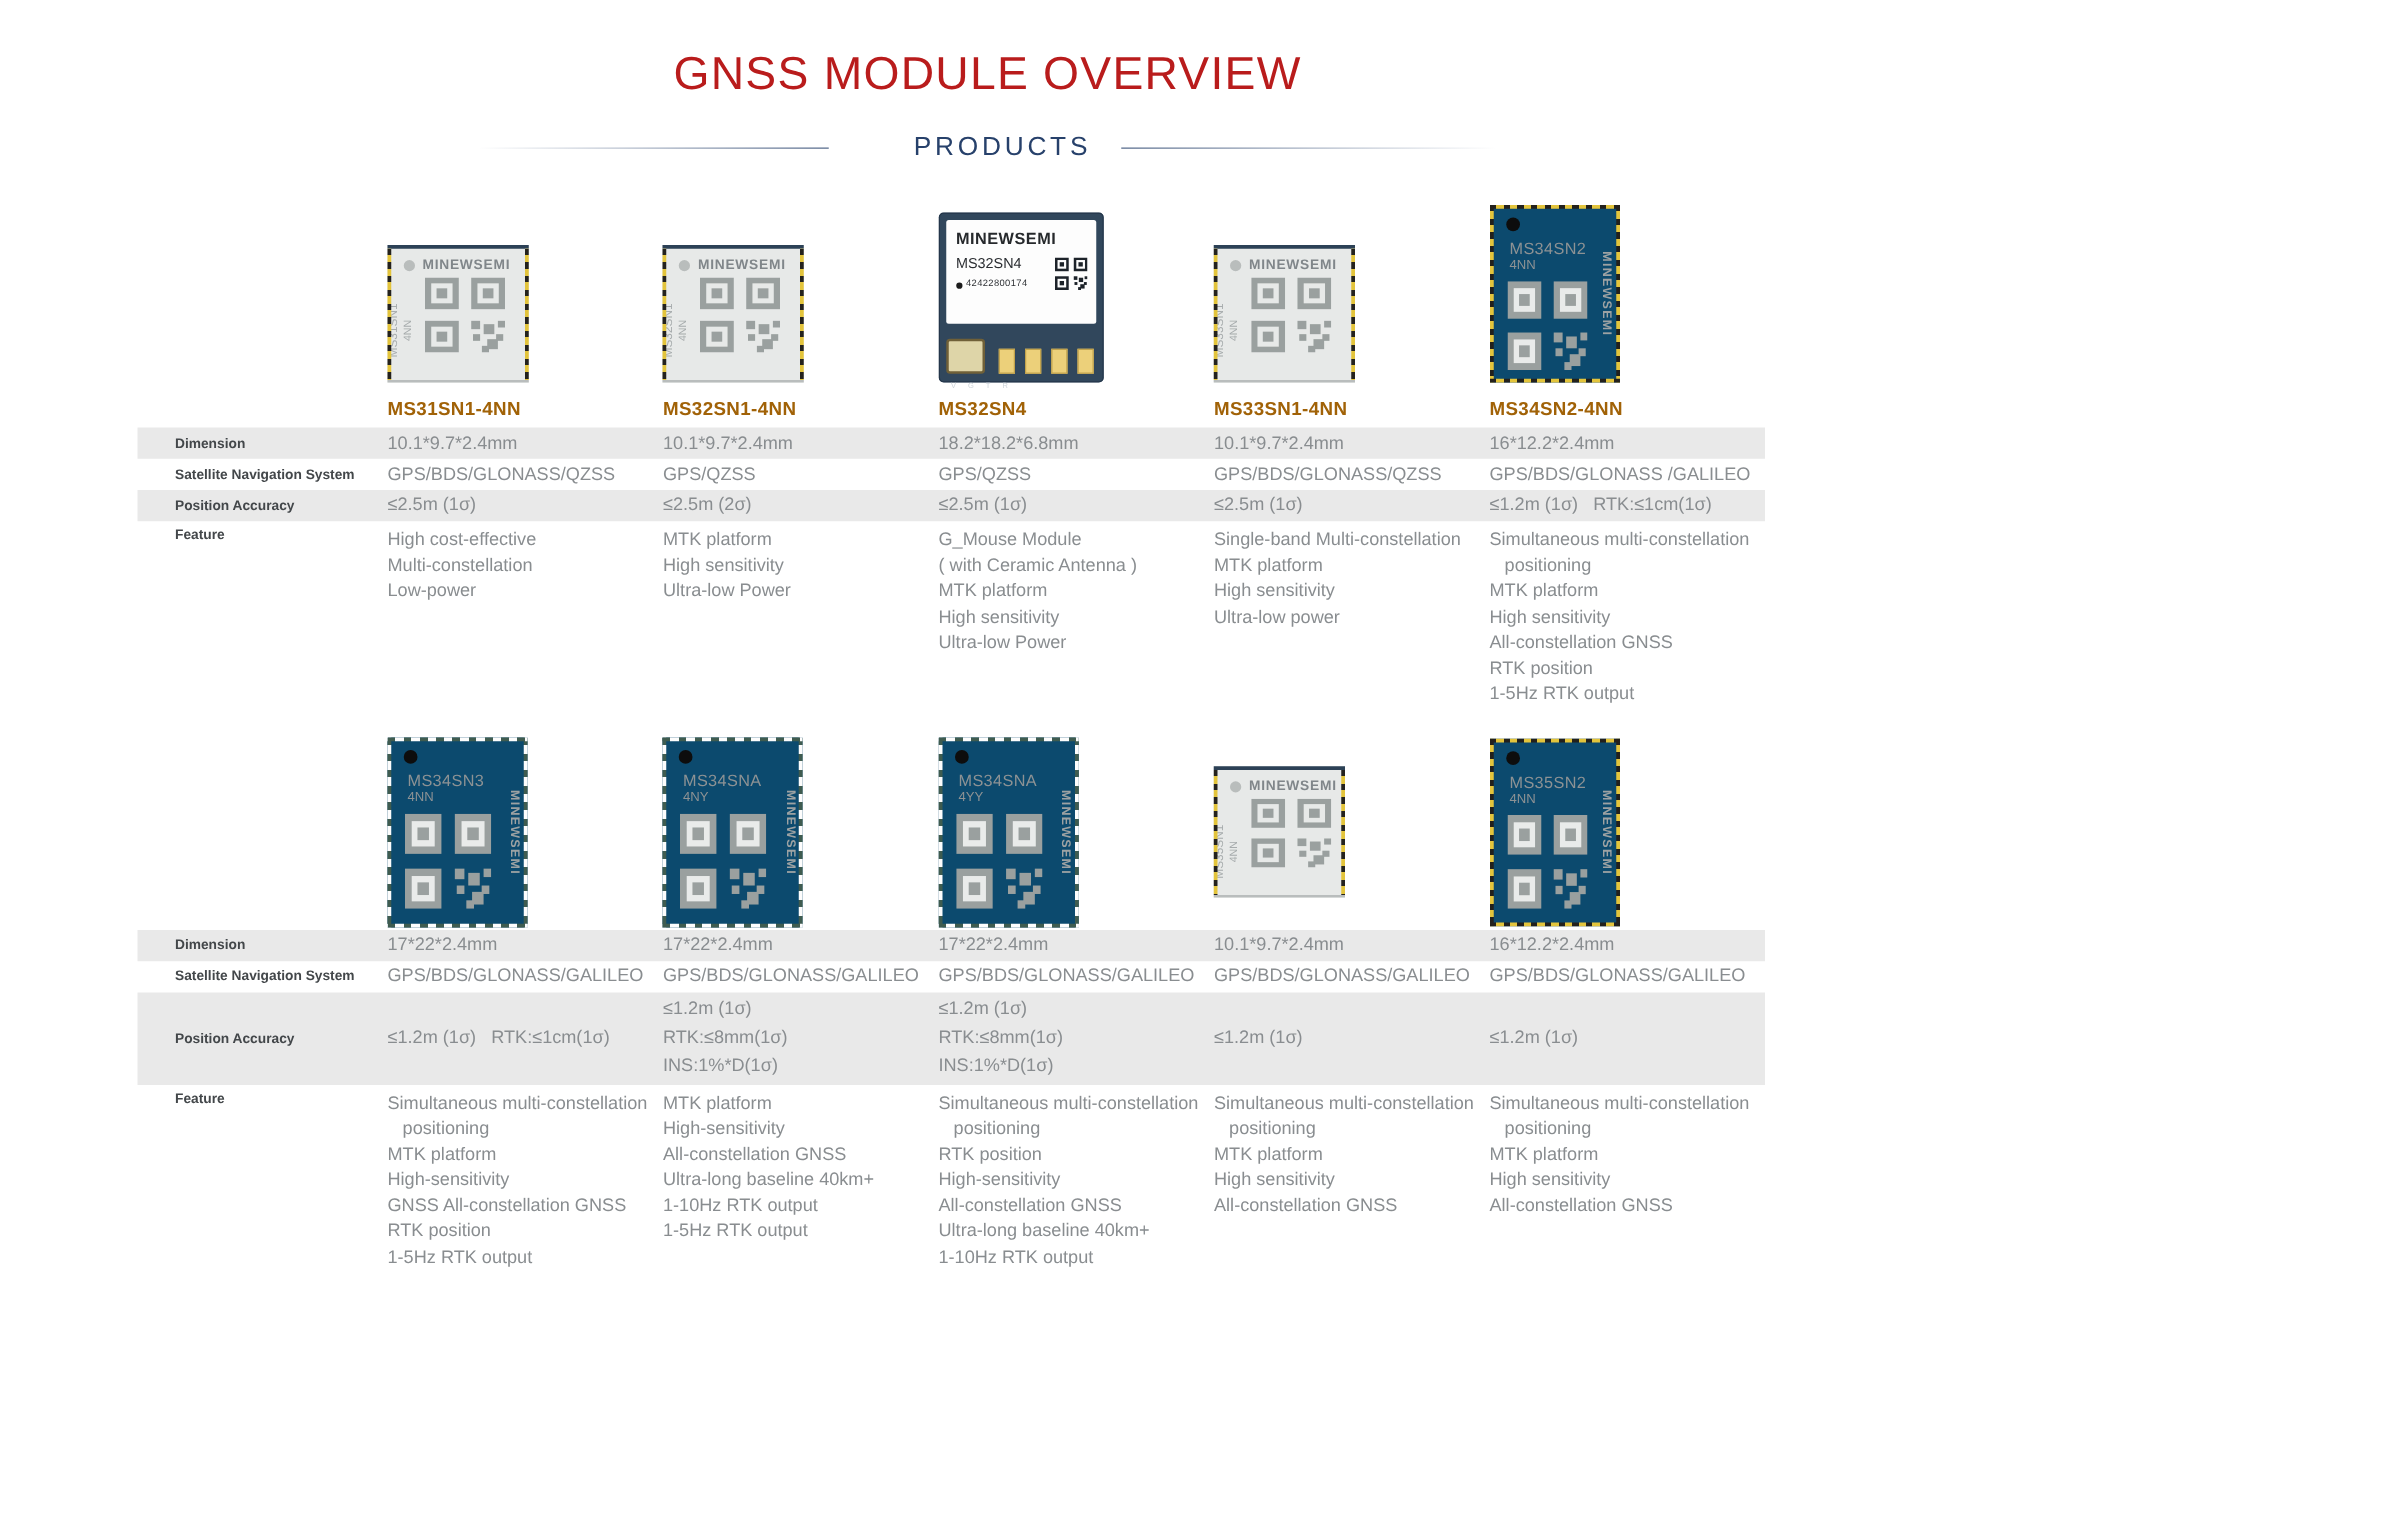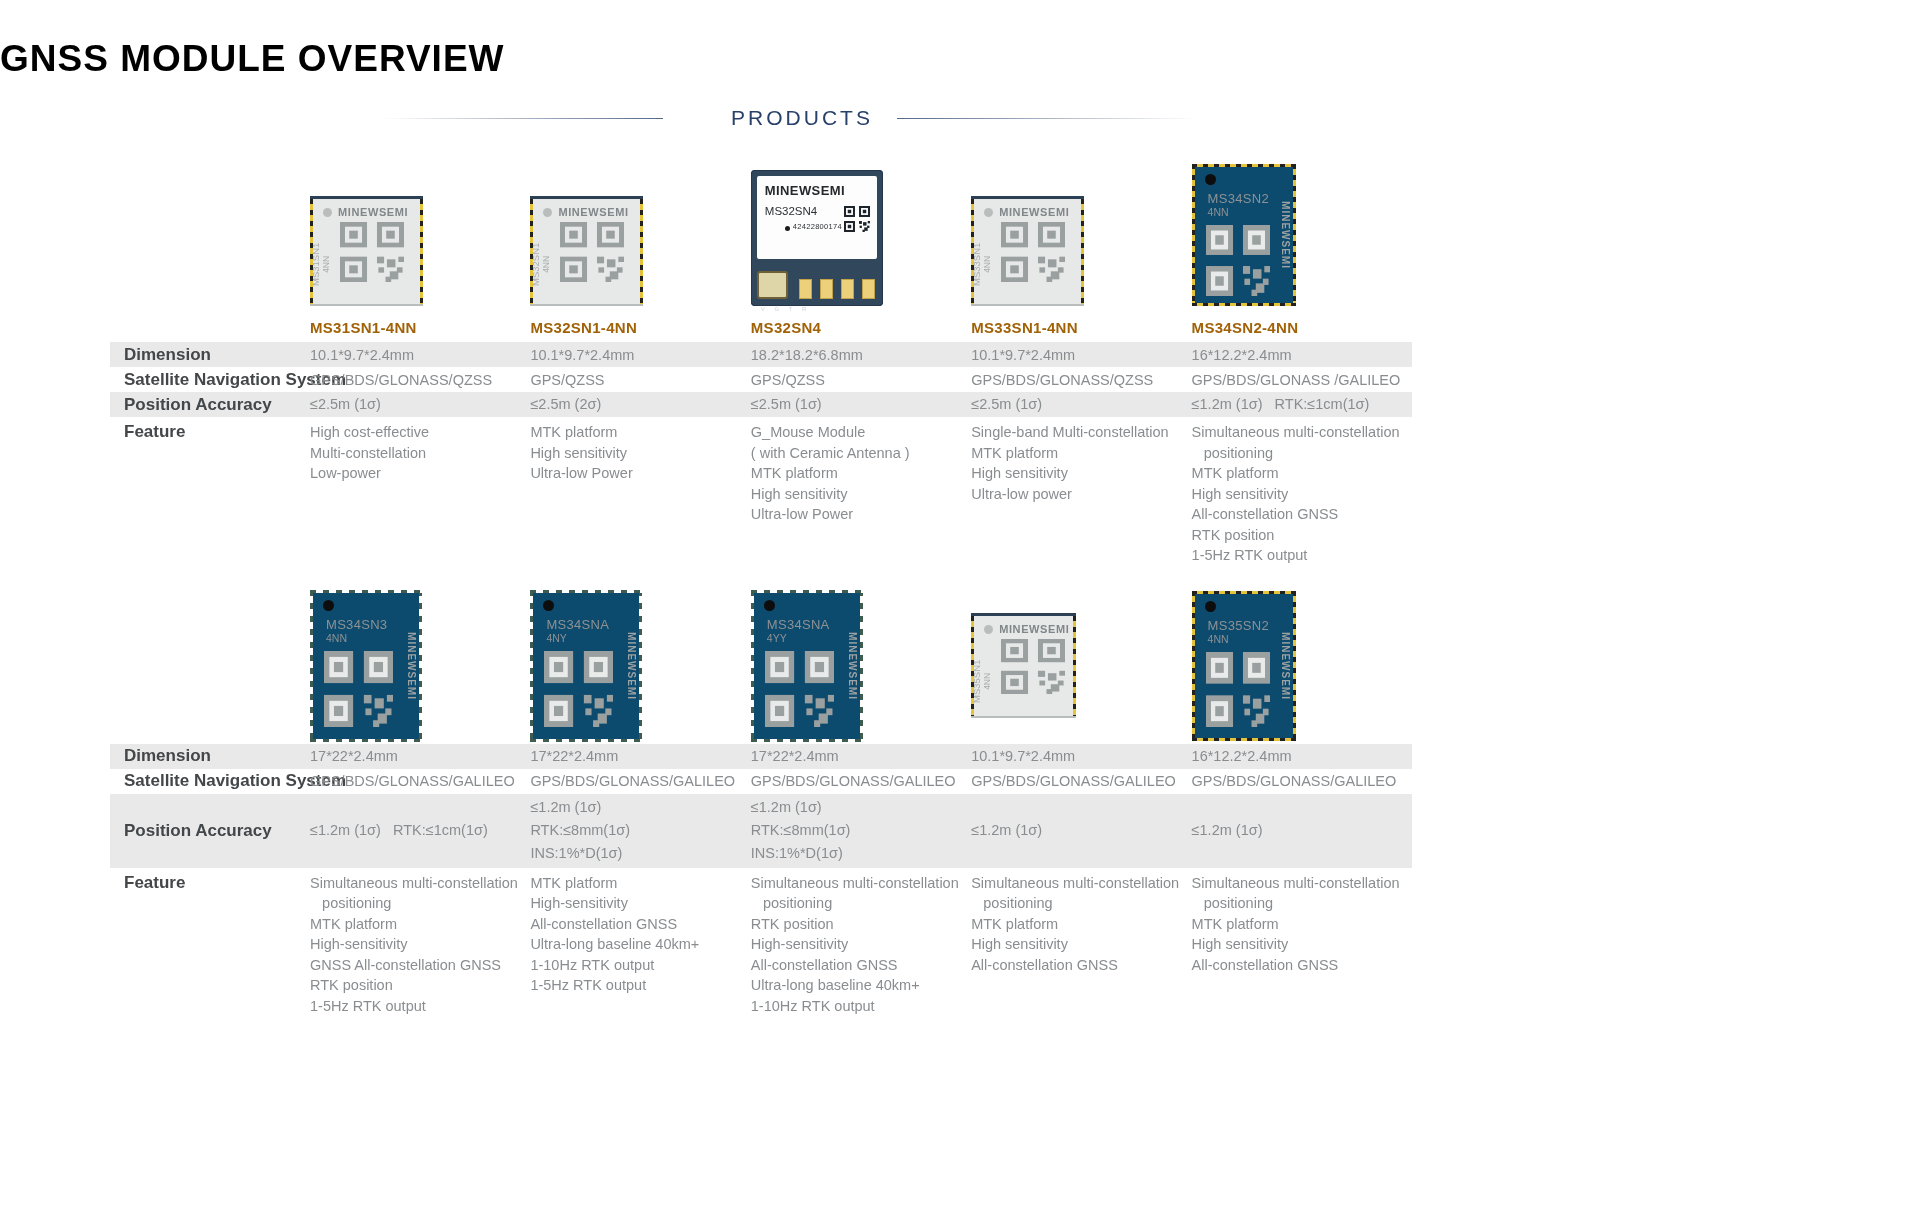--- a/index.html
+++ b/index.html
@@ -1,37 +1,37 @@
 <!DOCTYPE html>
 <html><head>
 <meta charset="utf-8">
 <style>
   html,body{margin:0;padding:0;background:#ffffff;}
   body{width:1920px;height:1223px;font-family:"Liberation Sans","DejaVu Sans",sans-serif;overflow:hidden;}
   .header-wrap{width:1580px;margin:0 auto 0 0;}
-  h1.page-title{margin:38px 0 0;font-size:37px;font-weight:bold;letter-spacing:1px;color:#000000;}
+  h1.page-title{margin:38px 0 0;text-align:center;font-size:37px;font-weight:normal;letter-spacing:1px;color:#b91c1c;}
   .products-header{margin-top:26px;display:flex;align-items:center;justify-content:center;gap:24px;}
   .products-label{font-size:21px;letter-spacing:3px;color:#27416b;font-weight:500;margin-left:44px;}
   .hline{height:1px;width:280px;display:inline-block;}
   .hline-left{background:linear-gradient(90deg,rgba(190,197,210,0),#53688a);}
   .hline-right{background:linear-gradient(90deg,#53688a,rgba(190,197,210,0));width:300px;}
 
   .content{width:1302px;margin-left:110px;}
   .section{margin-top:30px;}
   .section + .section{margin-top:12px;}
   .row-grid{display:grid;grid-template-columns:200px repeat(5,1fr);}
   .images-row .cell{display:flex;align-items:flex-end;}
   .sec1 .images-row .cell{height:146px;}
   .sec2 .images-row .cell{height:156px;align-items:center;}
   .names-row{margin-top:13px;margin-bottom:5px;}
   .product-name{font-size:15px;font-weight:bold;color:#a16207;letter-spacing:.3px;}
 
   .spec-row{display:grid;grid-template-columns:200px repeat(5,1fr);align-items:center;min-height:23px;padding:1px 0;}
   .spec-row.band{background:#e9e9e9;}
-  .row-label{padding-left:14px;font-weight:bold;color:#43474a;font-size:17px;white-space:nowrap;}
+  .row-label{padding-left:30px;font-weight:bold;color:#43474a;font-size:11px;white-space:nowrap;}
   .val,.val-line,.feature-line{color:#898d90;font-size:14.5px;line-height:22px;white-space:pre-wrap;}
   .spec-row.tall-band{min-height:72px;}
   .val-line{line-height:23px;}
   .spec-row.features{align-items:start;padding-top:5px;padding-bottom:10px;}
   .feature-line{line-height:20.5px;}
 
   
   .module{position:relative;box-sizing:border-box;flex:0 0 auto;}
   
   .mod-header{background:#e7e9e8;border-top:3px solid #2c4156;border-bottom:2px solid #b9bdbd;}
@@ -58,21 +58,21 @@
   .mod-dot{position:absolute;left:13px;top:10px;width:11px;height:11px;border-radius:50%;background:#0d0d0d;}
   .mod-chip{margin:27px 0 0 16px;font-size:13px;color:#8d9294;letter-spacing:.3px;}
   .mod-sub{margin-left:16px;font-size:10.5px;color:#8d9294;}
   .mod-qr-tall{margin:7px 0 0 14px;}
   .mod-vbrand{position:absolute;right:5px;top:50%;transform:translateY(-50%);writing-mode:vertical-rl;font-size:10px;font-weight:bold;color:#9da2a3;letter-spacing:1px;}
   
   .mod-gmouse{background:#31475c;border-radius:4px;padding:6px;box-shadow:0 0 0 1px #24364a inset;}
   .gm-label{background:#fdfdfd;border-radius:2px;height:76px;padding:7px 8px 0;position:relative;}
   .gm-logo{font-weight:bold;color:#26292c;font-size:13px;letter-spacing:.4px;}
   .gm-model{margin-top:7px;font-size:11.5px;color:#2c2f33;}
-  .gm-serial-row{margin-top:5px;display:flex;align-items:flex-end;gap:3px;margin-left:20px;}
+  .gm-serial-row{margin-top:5px;display:flex;align-items:flex-end;gap:3px;}
   .serial-dot{width:5px;height:5px;border-radius:50%;background:#1c1c1c;flex:0 0 auto;}
   .gm-serial{font-size:7.5px;color:#2c2f33;letter-spacing:.3px;}
   .gm-qr{position:absolute;right:7px;top:30px;}
   .gm-bottom{position:absolute;bottom:7px;left:6px;right:8px;display:flex;align-items:flex-end;gap:9px;}
   .gm-connector{width:44px;height:28px;background:#ded5a8;border:2px solid #6f6038;border-radius:3px;box-sizing:border-box;}
   .gm-pins{position:absolute;left:10px;bottom:-6px;font-size:6px;color:#cdd4da;letter-spacing:4px;}
   .gm-pads{display:flex;gap:8px;margin-left:2px;}
   .gm-pad{width:13px;height:20px;background:#ecd07a;border:1px solid #c2a34c;box-sizing:border-box;}
 </style>
 </head>

